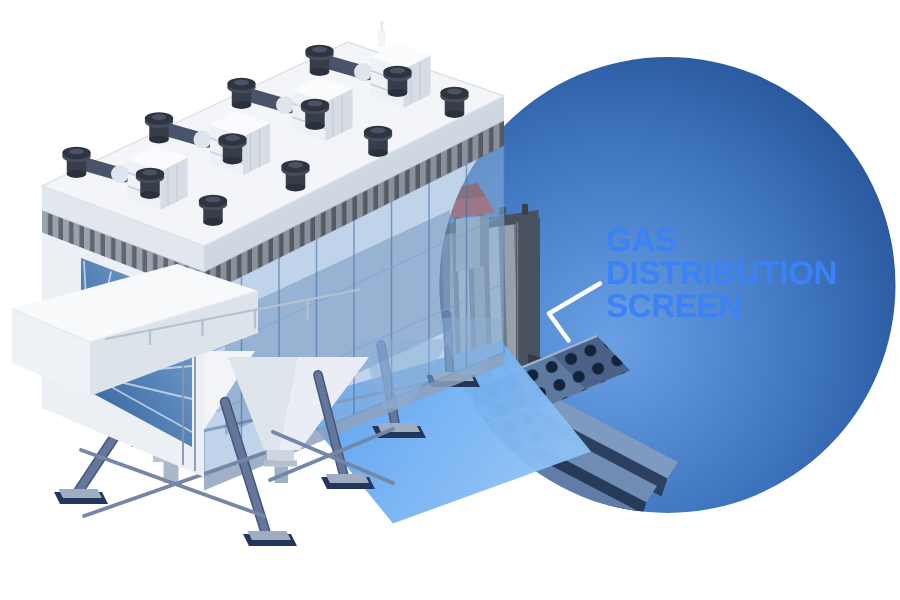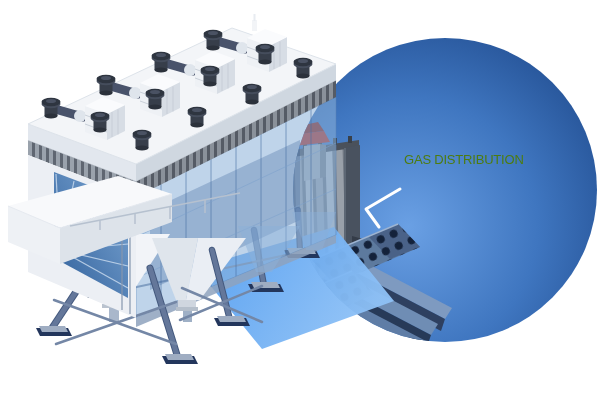--- a/index.html
+++ b/index.html
@@ -3,21 +3,21 @@
 <meta charset="utf-8">
 <style>
   html,body{margin:0;padding:0;background:#fff;}
   .stage{
     position:relative;width:600px;height:400px;background:#ffffff;
     overflow:hidden;font-family:"Liberation Sans",sans-serif;
   }
   .stage svg{position:absolute;left:0;top:0;}
   .callout{
     position:absolute;left:404px;top:149px;width:185px;
-    color:#4d7c0f;font-weight:400;font-size:13px;line-height:22px;
+    color:#3b82f6;font-weight:700;font-size:22px;line-height:22px;
     letter-spacing:-0.2px;
   }
   .callout span{display:block;}
 </style>
 </head>
 <body>
 
 <div class="stage">
 
 <svg width="600" height="400" viewBox="0 0 600 400" xmlns="http://www.w3.org/2000/svg" xmlns:xlink="http://www.w3.org/1999/xlink">
@@ -268,15 +268,16 @@
       <use href="#cap" xlink:href="#cap" transform="translate(142,148)"></use>
       <use href="#cap" xlink:href="#cap" transform="translate(197,125)"></use>
       <use href="#cap" xlink:href="#cap" transform="translate(252,102)"></use>
       <use href="#cap" xlink:href="#cap" transform="translate(303,76)"></use>
     </g>
   </g>
 </svg>
 
 <div class="callout">
   <span>GAS DISTRIBUTION</span>
+  <span>SCREEN</span>
 </div>
 
 </div>
 
 </body></html>

